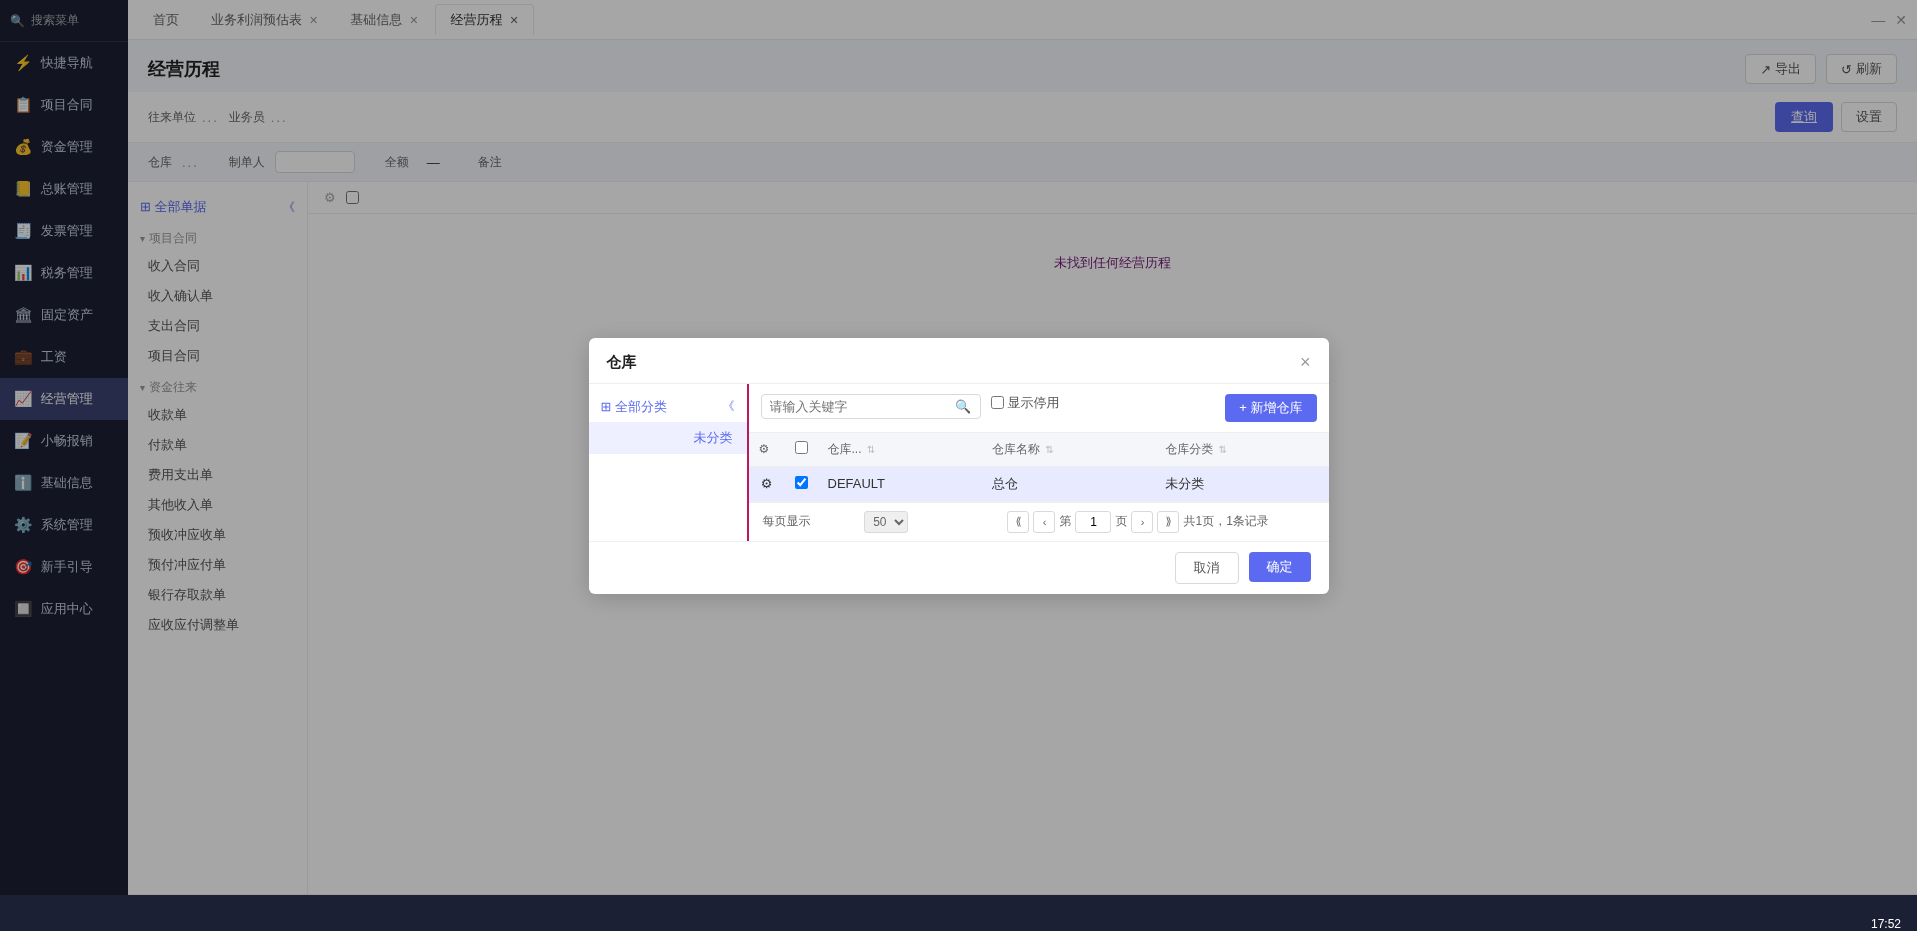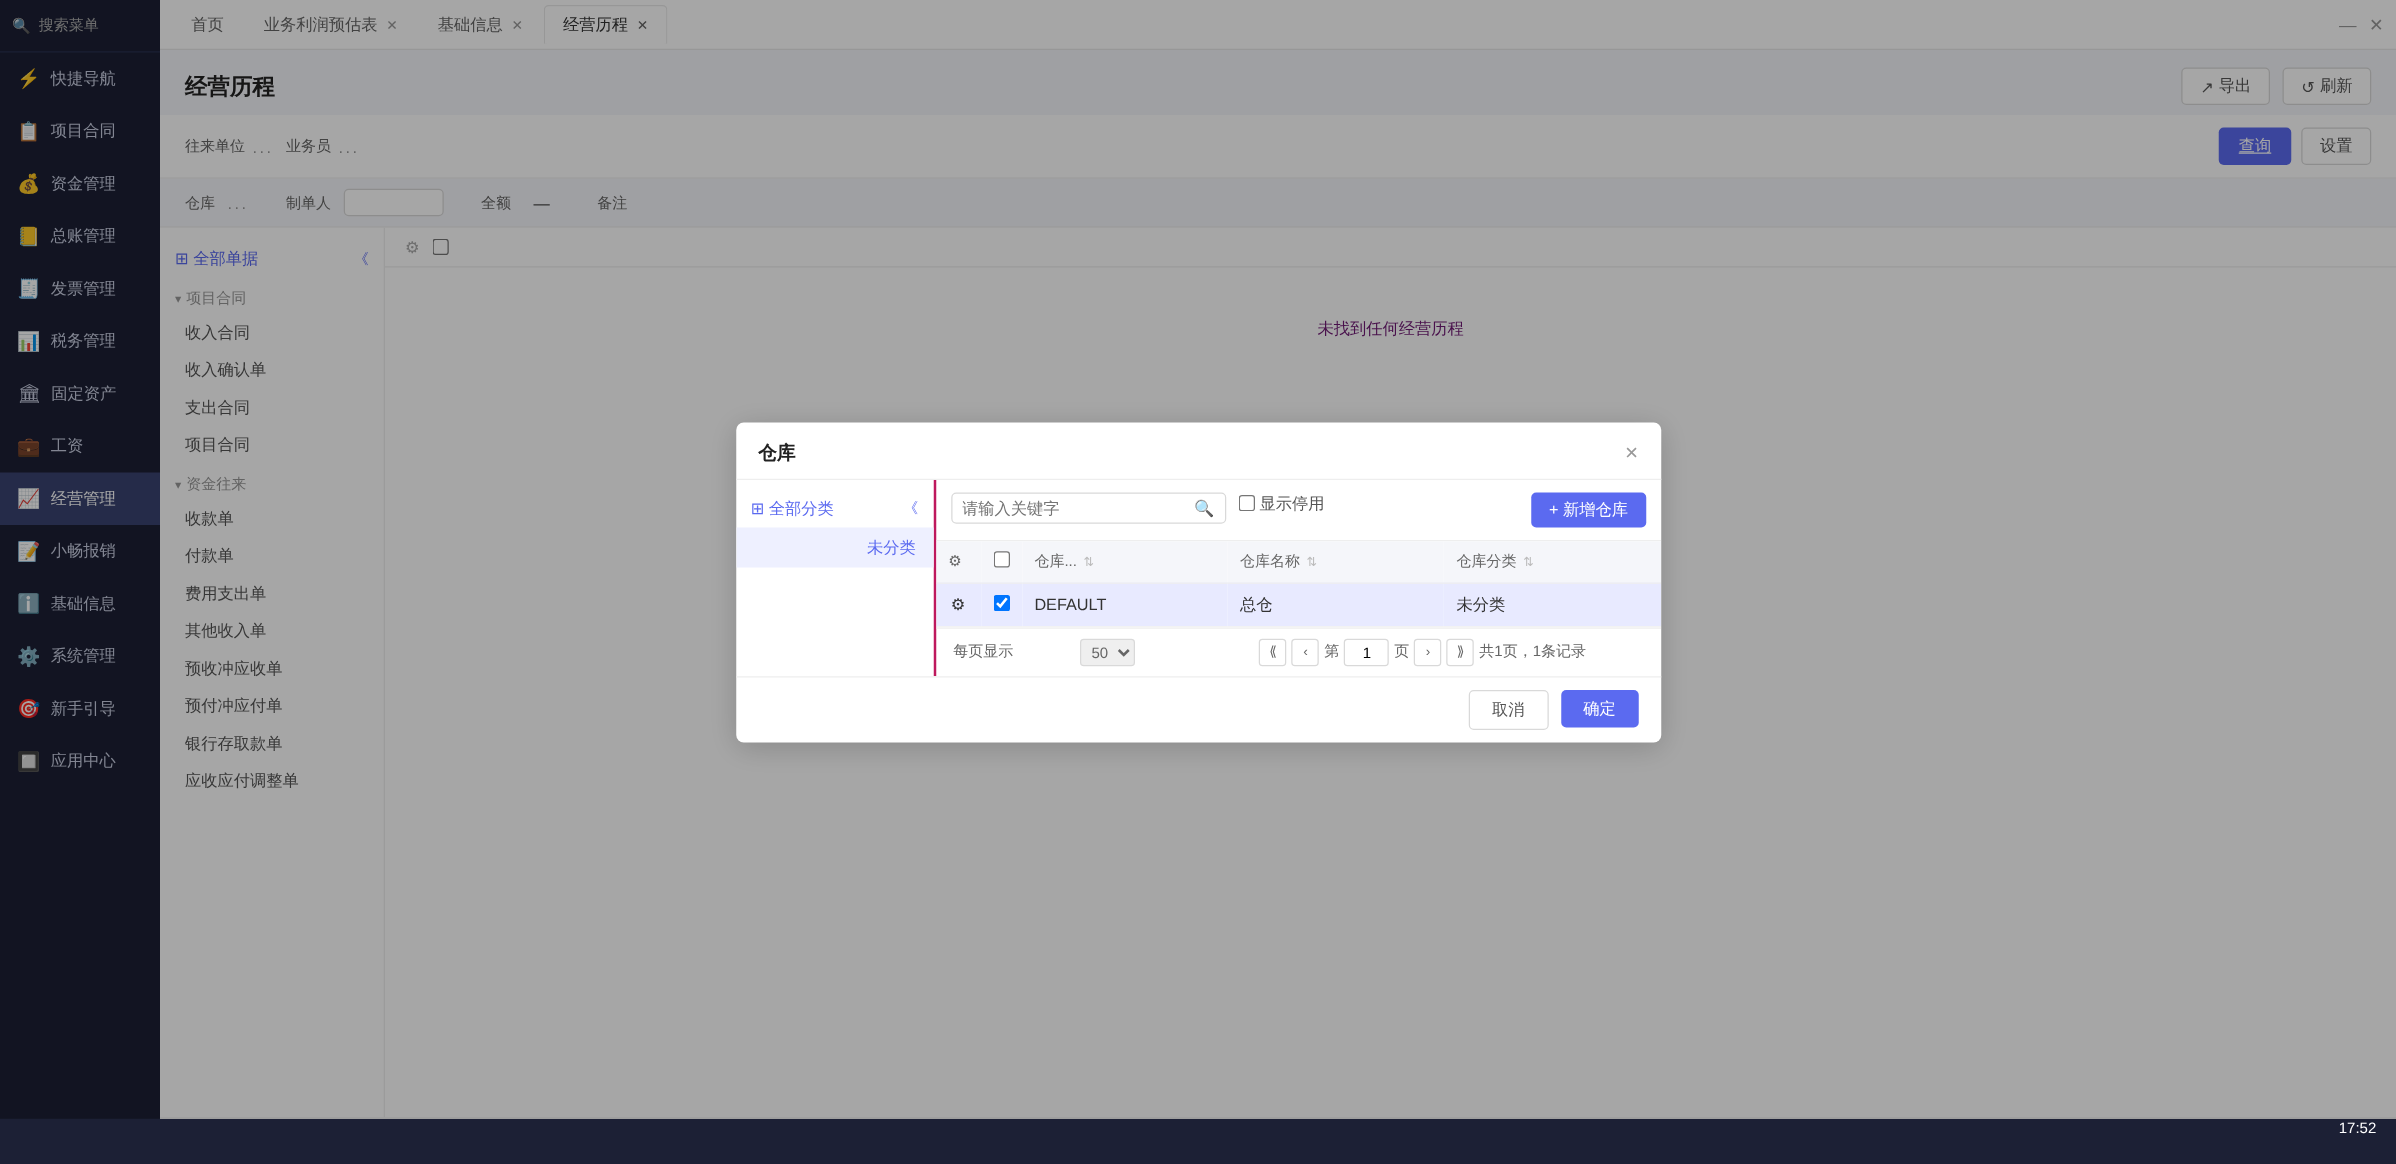--- a/index.html
+++ b/index.html
@@ -97,21 +97,21 @@
     .sort-icon { color: #bbb; font-size: 10px; margin-left: 2px; cursor: pointer; }
     .modal-footer-bar { display: flex; align-items: center; padding: 8px 14px; border-top: 1px solid #eee; font-size: 12px; color: #666; gap: 8px; }
     .modal-footer-bar .pager { display: flex; align-items: center; gap: 4px; margin: 0 auto; }
     .modal-footer-bar .pager .pg-btn { width: 22px; height: 22px; border: 1px solid #d9d9d9; border-radius: 3px; display: flex; align-items: center; justify-content: center; cursor: pointer; background: #fff; font-size: 11px; }
     .modal-footer-bar .pager .pg-input { width: 36px; height: 22px; border: 1px solid #d9d9d9; border-radius: 3px; text-align: center; font-size: 12px; }
     .modal-footer { display: flex; align-items: flex-start; justify-content: flex-end; padding: 10px 18px; gap: 10px; border-top: 1px solid #eee; }
     .btn-cancel { border: 1px solid #d9d9d9; background: #fff; padding: 6px 18px; border-radius: 4px; cursor: pointer; font-size: 13px; color: #555; }
     .btn-confirm { background: #5b6af0; border: none; padding: 6px 18px; border-radius: 4px; cursor: pointer; font-size: 13px; color: #fff; }
 
     
-    .taskbar { position: fixed; bottom: 0; left: 0; width: 100%; height: 36px; background: #1c2035; display: flex; align-items: flex-start; justify-content: flex-end; padding: 0 16px; gap: 8px; z-index: 200; }
+    .taskbar { position: fixed; bottom: 0; left: 0; width: 100%; height: 36px; background: #1c2035; display: flex; align-items: flex-end; justify-content: flex-end; padding: 0 16px; gap: 8px; z-index: 200; }
     .taskbar-time { color: #fff; font-size: 12px; }
 
     
     ::-webkit-scrollbar { width: 5px; height: 5px; }
     ::-webkit-scrollbar-track { background: #f0f0f0; }
     ::-webkit-scrollbar-thumb { background: #ccc; border-radius: 3px; }
 
     .col-checkbox { width: 30px; text-align: center; }
     .col-settings { width: 36px; text-align: center; }
   </style>

